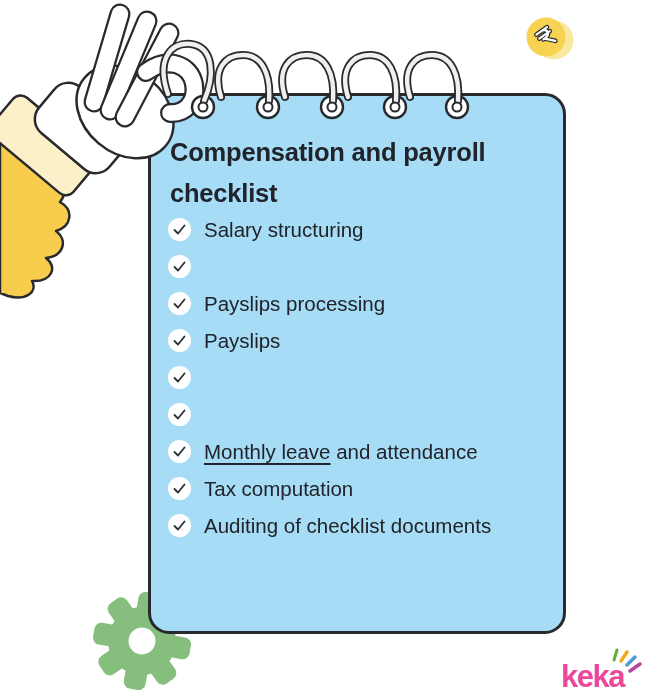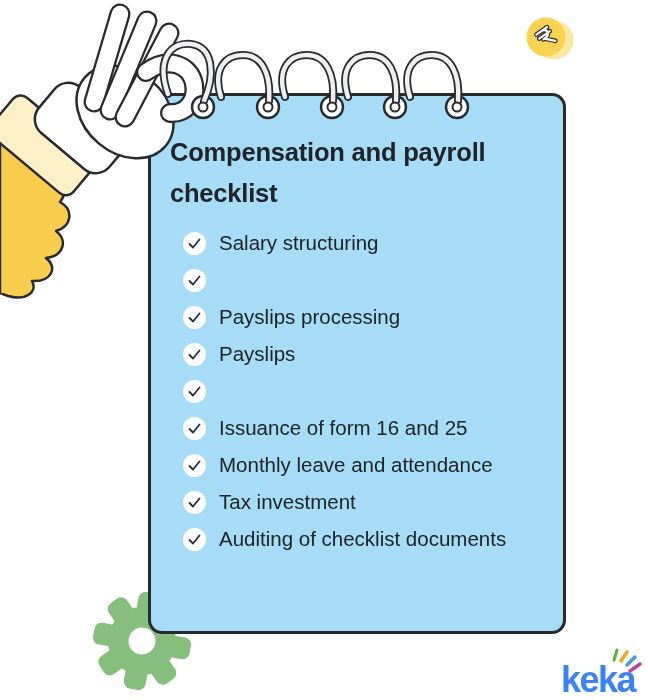--- a/index.html
+++ b/index.html
@@ -16,34 +16,34 @@
   }
   html,body{margin:0;padding:0;background:#fff;}
   .canvas{
     position:relative;width:648px;height:700px;background:#fff;overflow:hidden;
     font-family:"Liberation Sans",sans-serif;color:var(--ink);
   }
   svg{display:block;}
   .gear-layer{position:absolute;left:82px;top:580px;z-index:1;}
   .notepad{
     position:absolute;left:148px;top:93px;width:418px;height:541px;z-index:2;
-    background:var(--notepad-bg);border:3px solid var(--outline);border-radius:14px;
+    background:var(--notepad-bg);border:3px solid var(--outline);border-radius:21px;
     box-sizing:border-box;
   }
   .notepad-title{margin:36px 18px 0 19px;font-size:25.5px;font-weight:700;line-height:41px;letter-spacing:-0.2px;color:var(--ink);}
   .checklist{margin-top:4px;}
-  .row{display:flex;align-items:flex-end;height:37px;padding-left:32px;}
+  .row{display:flex;align-items:flex-start;height:37px;padding-left:17px;}
   .check{width:23px;height:23px;flex:0 0 23px;margin-right:13px;}
   .item-text{font-size:20.5px;color:var(--ink);white-space:nowrap;}
-  .item-text .u{text-underline-offset:4px;text-decoration-thickness:1.5px;margin-top:33px;}
+  .item-text .u{text-decoration:underline;text-underline-offset:4px;text-decoration-thickness:1.5px;margin-top:33px;}
   .rings-layer{position:absolute;left:0;top:0;z-index:4;pointer-events:none;}
   .hand-layer{position:absolute;left:0;top:0;z-index:3;pointer-events:none;}
   .coin-layer{position:absolute;left:518px;top:10px;z-index:2;}
   .logo{position:absolute;left:561px;top:646px;width:84px;height:50px;z-index:2;}
-  .logo-text{position:absolute;left:0;top:13px;font-size:36px;font-weight:800;letter-spacing:-1.5px;color:#3b82f6;}
+  .logo-text{position:absolute;left:0;top:13px;font-size:31px;font-weight:800;letter-spacing:-1.5px;color:#ec4899;}
   .logo-sparks{position:absolute;left:49px;top:1px;}
   .ring-dark{fill:none;stroke:var(--outline);stroke-width:8;stroke-linecap:round;}
   .ring-light{fill:none;stroke:var(--ring-metal);stroke-width:4.4;stroke-linecap:round;}
   .hole-outer{fill:#fff;stroke:var(--outline);stroke-width:2.4;}
   .hole-inner{fill:#fff;stroke:var(--outline);stroke-width:2;}
   .gear-part{fill:var(--gear-green);}
   .glove-dark{fill:none;stroke:var(--outline);stroke-linecap:round;}
   .glove-light{fill:none;stroke:#fff;stroke-linecap:round;}
 </style>
 </head>
@@ -117,39 +117,38 @@
             </svg>
           </span>
         </div>
         <div class="row">
           <span class="check">
             <svg width="23" height="23" viewBox="0 0 23 23">
               <circle cx="11.5" cy="11.5" r="11.5" fill="#fff"></circle>
               <polyline points="6.5,12 10,15.5 16.5,7.5" fill="none" stroke="#2C2F34" stroke-width="1.8" stroke-linecap="round" stroke-linejoin="round"></polyline>
             </svg>
           </span>
-          <span class="item-text"><span>Issuance of form 16 and 25</span></span>
         </div>
         <div class="row">
           <span class="check">
             <svg width="23" height="23" viewBox="0 0 23 23">
               <circle cx="11.5" cy="11.5" r="11.5" fill="#fff"></circle>
               <polyline points="6.5,12 10,15.5 16.5,7.5" fill="none" stroke="#2C2F34" stroke-width="1.8" stroke-linecap="round" stroke-linejoin="round"></polyline>
             </svg>
           </span>
           <span class="item-text"><span class="u">Monthly leave</span><span> and attendance</span></span>
         </div>
         <div class="row">
           <span class="check">
             <svg width="23" height="23" viewBox="0 0 23 23">
               <circle cx="11.5" cy="11.5" r="11.5" fill="#fff"></circle>
               <polyline points="6.5,12 10,15.5 16.5,7.5" fill="none" stroke="#2C2F34" stroke-width="1.8" stroke-linecap="round" stroke-linejoin="round"></polyline>
             </svg>
           </span>
-          <span class="item-text"><span>Tax investment</span></span>
+          <span class="item-text"><span>Tax computation</span></span>
         </div>
         <div class="row">
           <span class="check">
             <svg width="23" height="23" viewBox="0 0 23 23">
               <circle cx="11.5" cy="11.5" r="11.5" fill="#fff"></circle>
               <polyline points="6.5,12 10,15.5 16.5,7.5" fill="none" stroke="#2C2F34" stroke-width="1.8" stroke-linecap="round" stroke-linejoin="round"></polyline>
             </svg>
           </span>
           <span class="item-text"><span>Auditing of checklist documents</span></span>
         </div>

